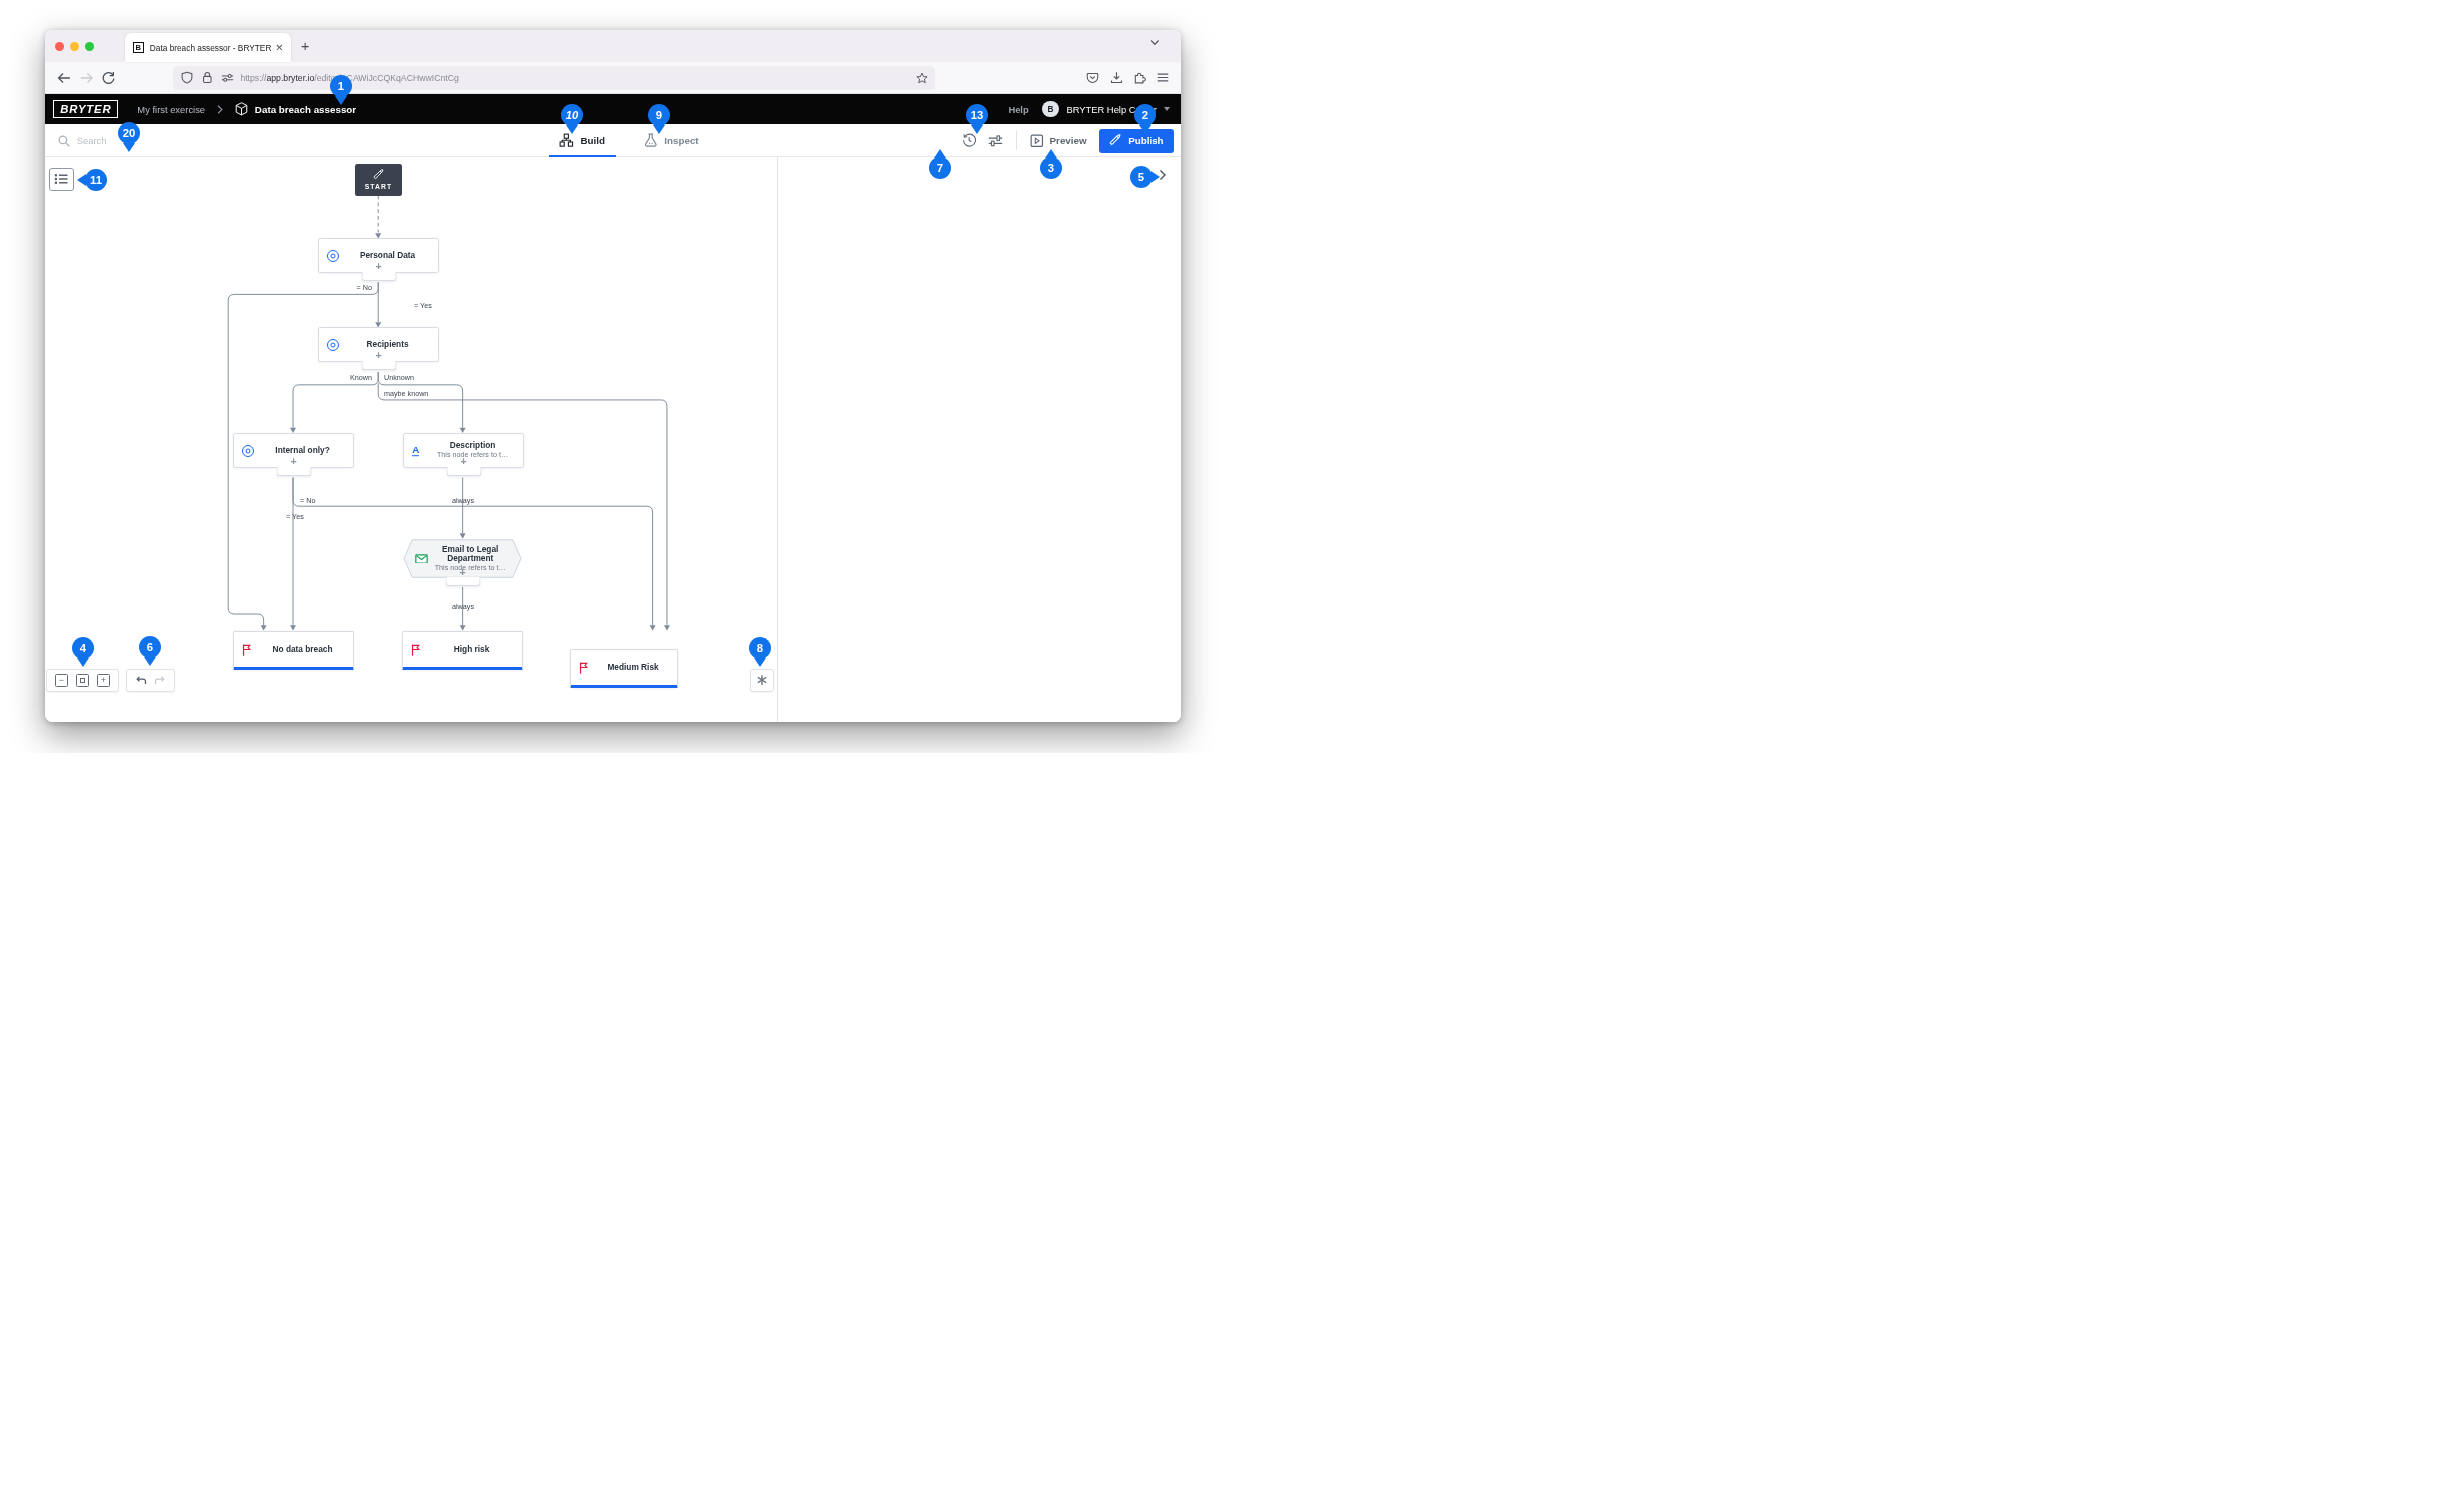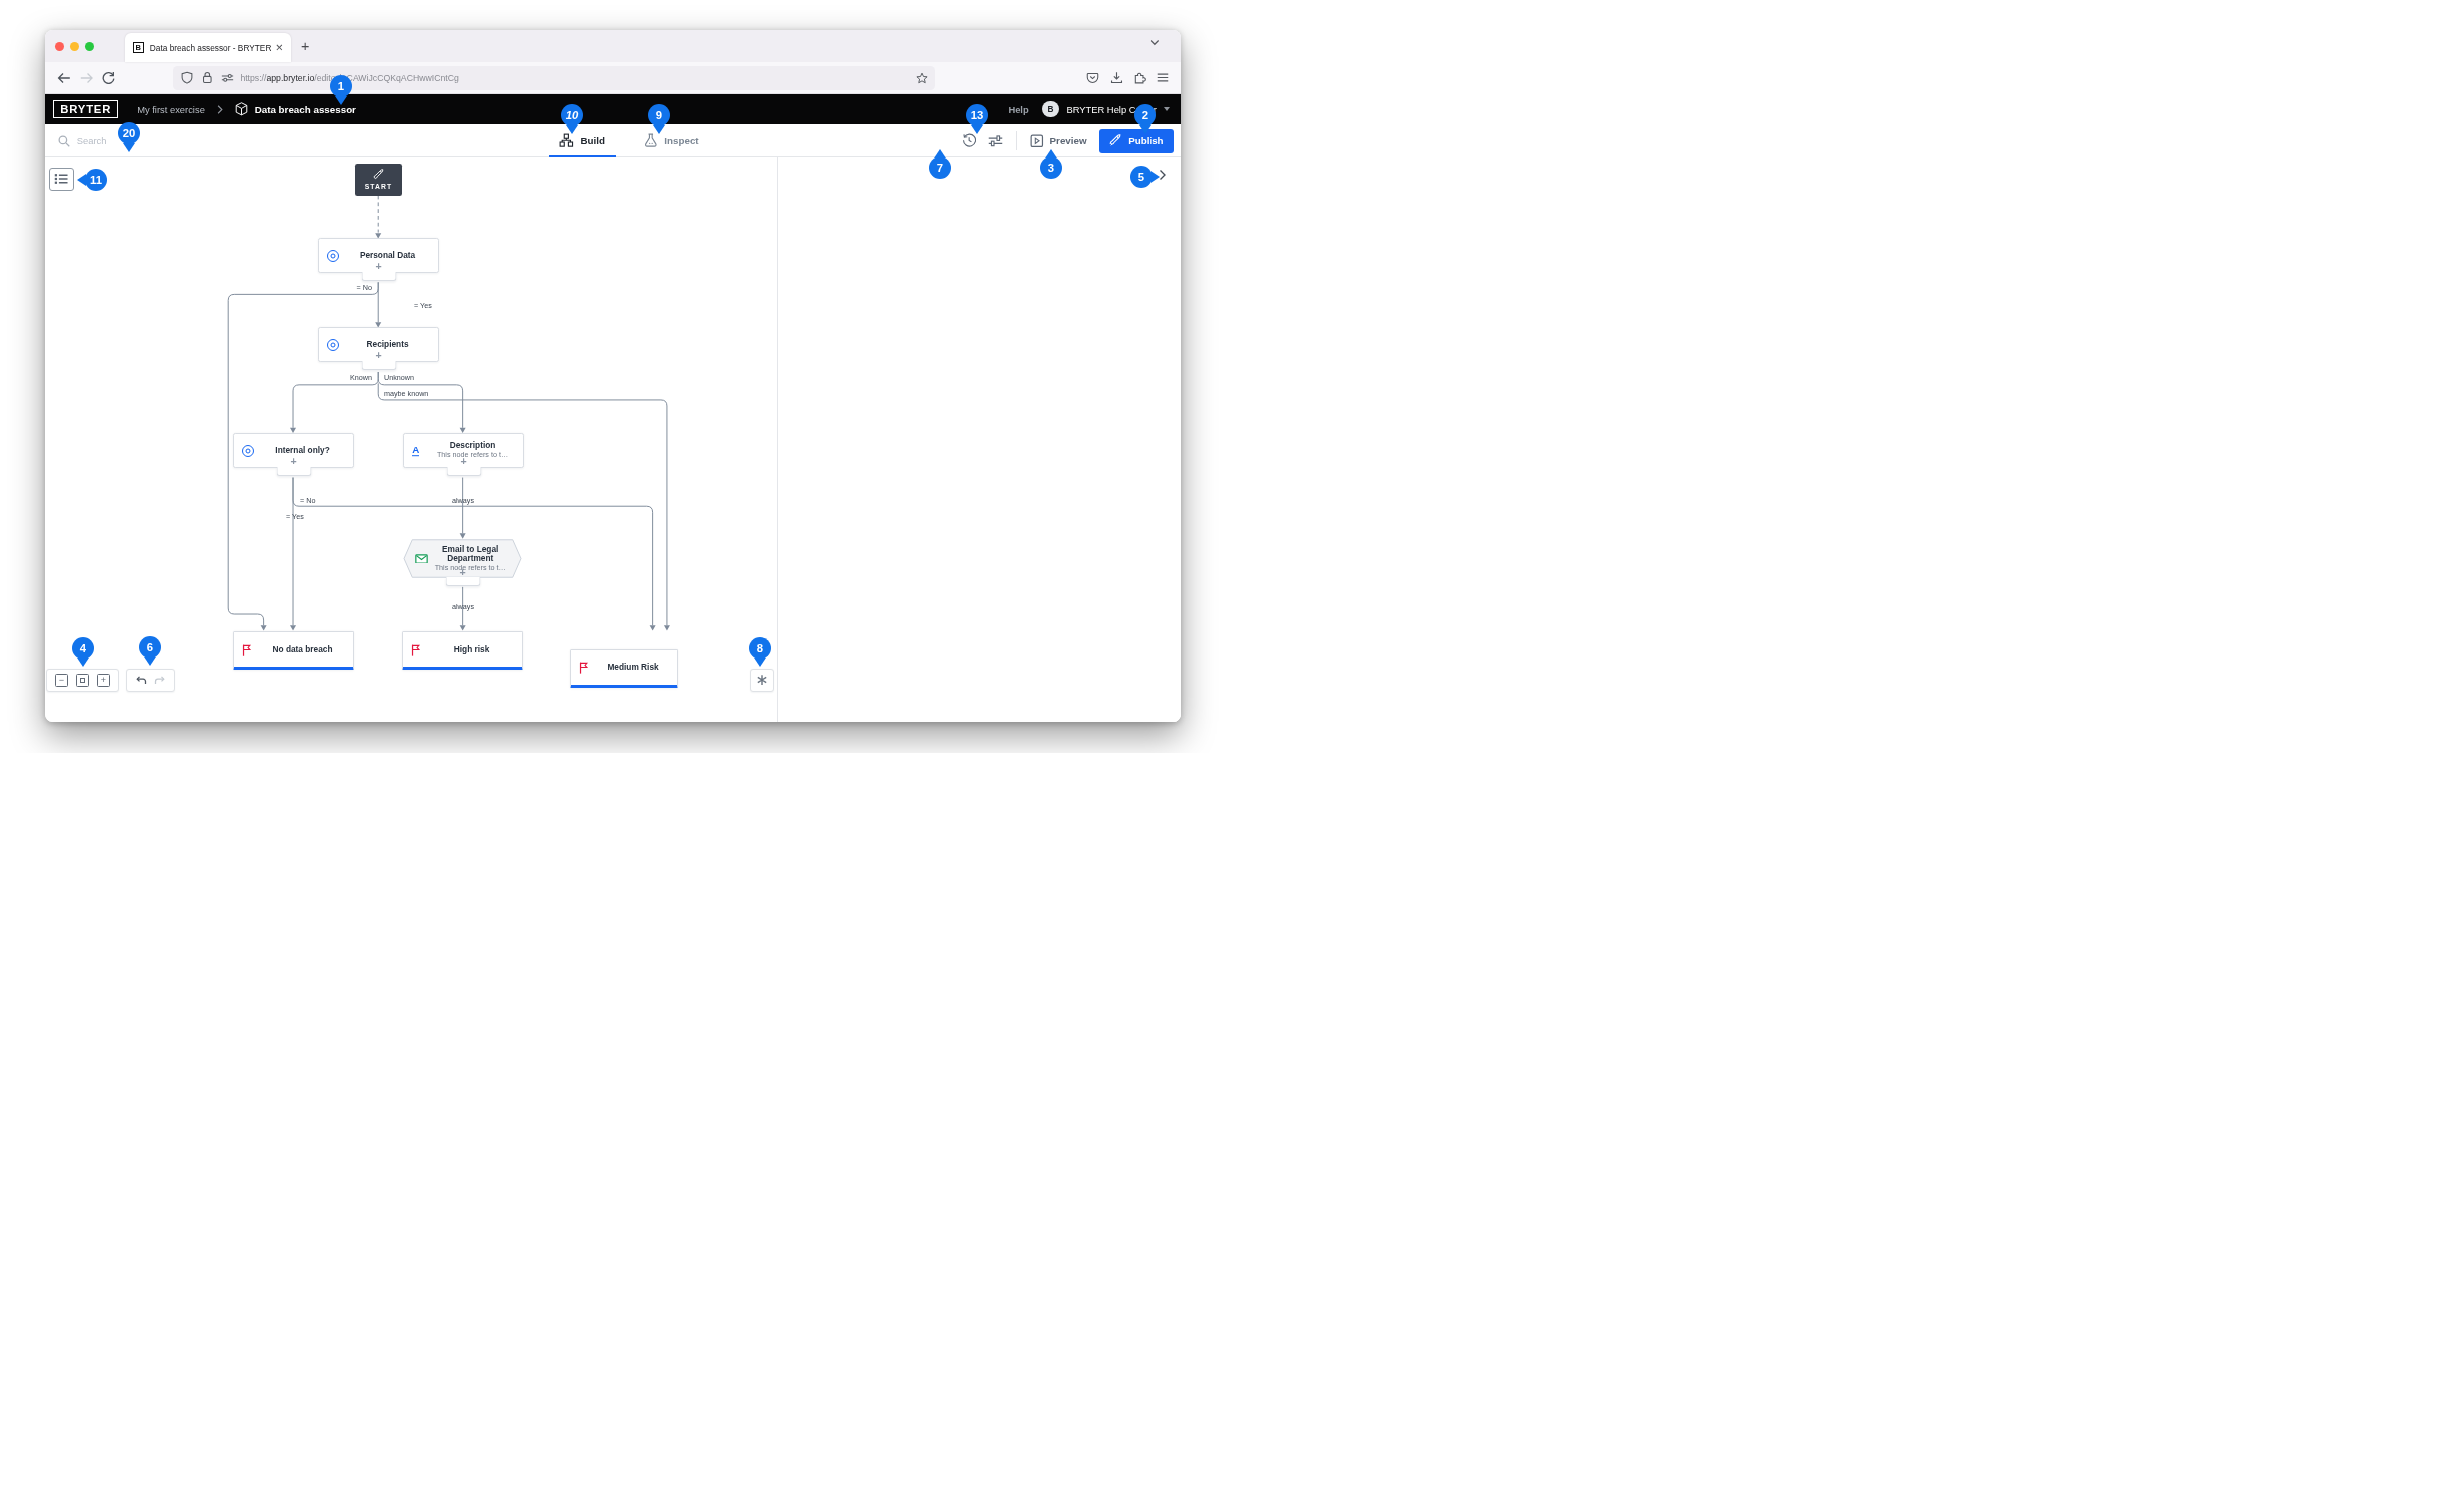--- a/index.html
+++ b/index.html
@@ -28,21 +28,21 @@
   .nav-ic { width:22.6px; height:21px; display:flex; align-items:center; justify-content:center; flex:0 0 auto; }
   .urlbar { height:24px; background:#efedf2; border-radius:4.5px; flex:0 0 auto; width:762px; margin-left:53px;
             display:flex; align-items:center; padding:0 7.5px; }
   .url-text { font-size:8.7px; color:#8a8b92; margin-left:6px; white-space:nowrap; }
   .url-text b { color:#2b2c30; font-weight:normal; }
   .url-spacer { flex:1; }
   .nav-right { display:flex; align-items:center; margin-left:auto; margin-right:4.5px; gap:10.6px; }
 
   
   .appbar { height:30px; background:#070708; display:flex; align-items:center; padding:0 8.3px; position:relative; }
-  .logo { border:1.5px solid #fff; color:#fff; font-weight:bold; font-size:11.3px; letter-spacing:0.8px; padding:1.5px 6px 2.3px; }
+  .logo { border:1.5px solid #fff; color:#fff; font-weight:bold; font-size:11.3px; letter-spacing:0.8px; padding:1.5px 6px 2.3px;font-style:italic; }
   .crumb-parent { color:#b9bec6; font-size:9.4px; margin-left:19px; }
   .crumb-sep { color:#8d929a; font-size:9px; margin:0 12px; }
   .crumb-title { color:#fff; font-size:9.8px; font-weight:bold; margin-left:6.8px; }
   .appbar-right { position:absolute; right:10.6px; top:0; height:30px; display:flex; align-items:center; }
   .help-link { color:#9aa0a8; font-size:9.4px; font-weight:bold; margin-right:13.6px; }
   .avatar { width:16.6px; height:16.6px; border-radius:50%; background:#e2e5e9; color:#20242a; font-size:8.3px; font-weight:bold;
             display:flex; align-items:center; justify-content:center; }
   .account-name { color:#fff; font-size:9.4px; margin:0 7.5px 0 7.5px; }
   .caret-down { width:0; height:0; border-left:3.8px solid transparent; border-right:3.8px solid transparent; border-top:4.5px solid #8d929a; }
 

